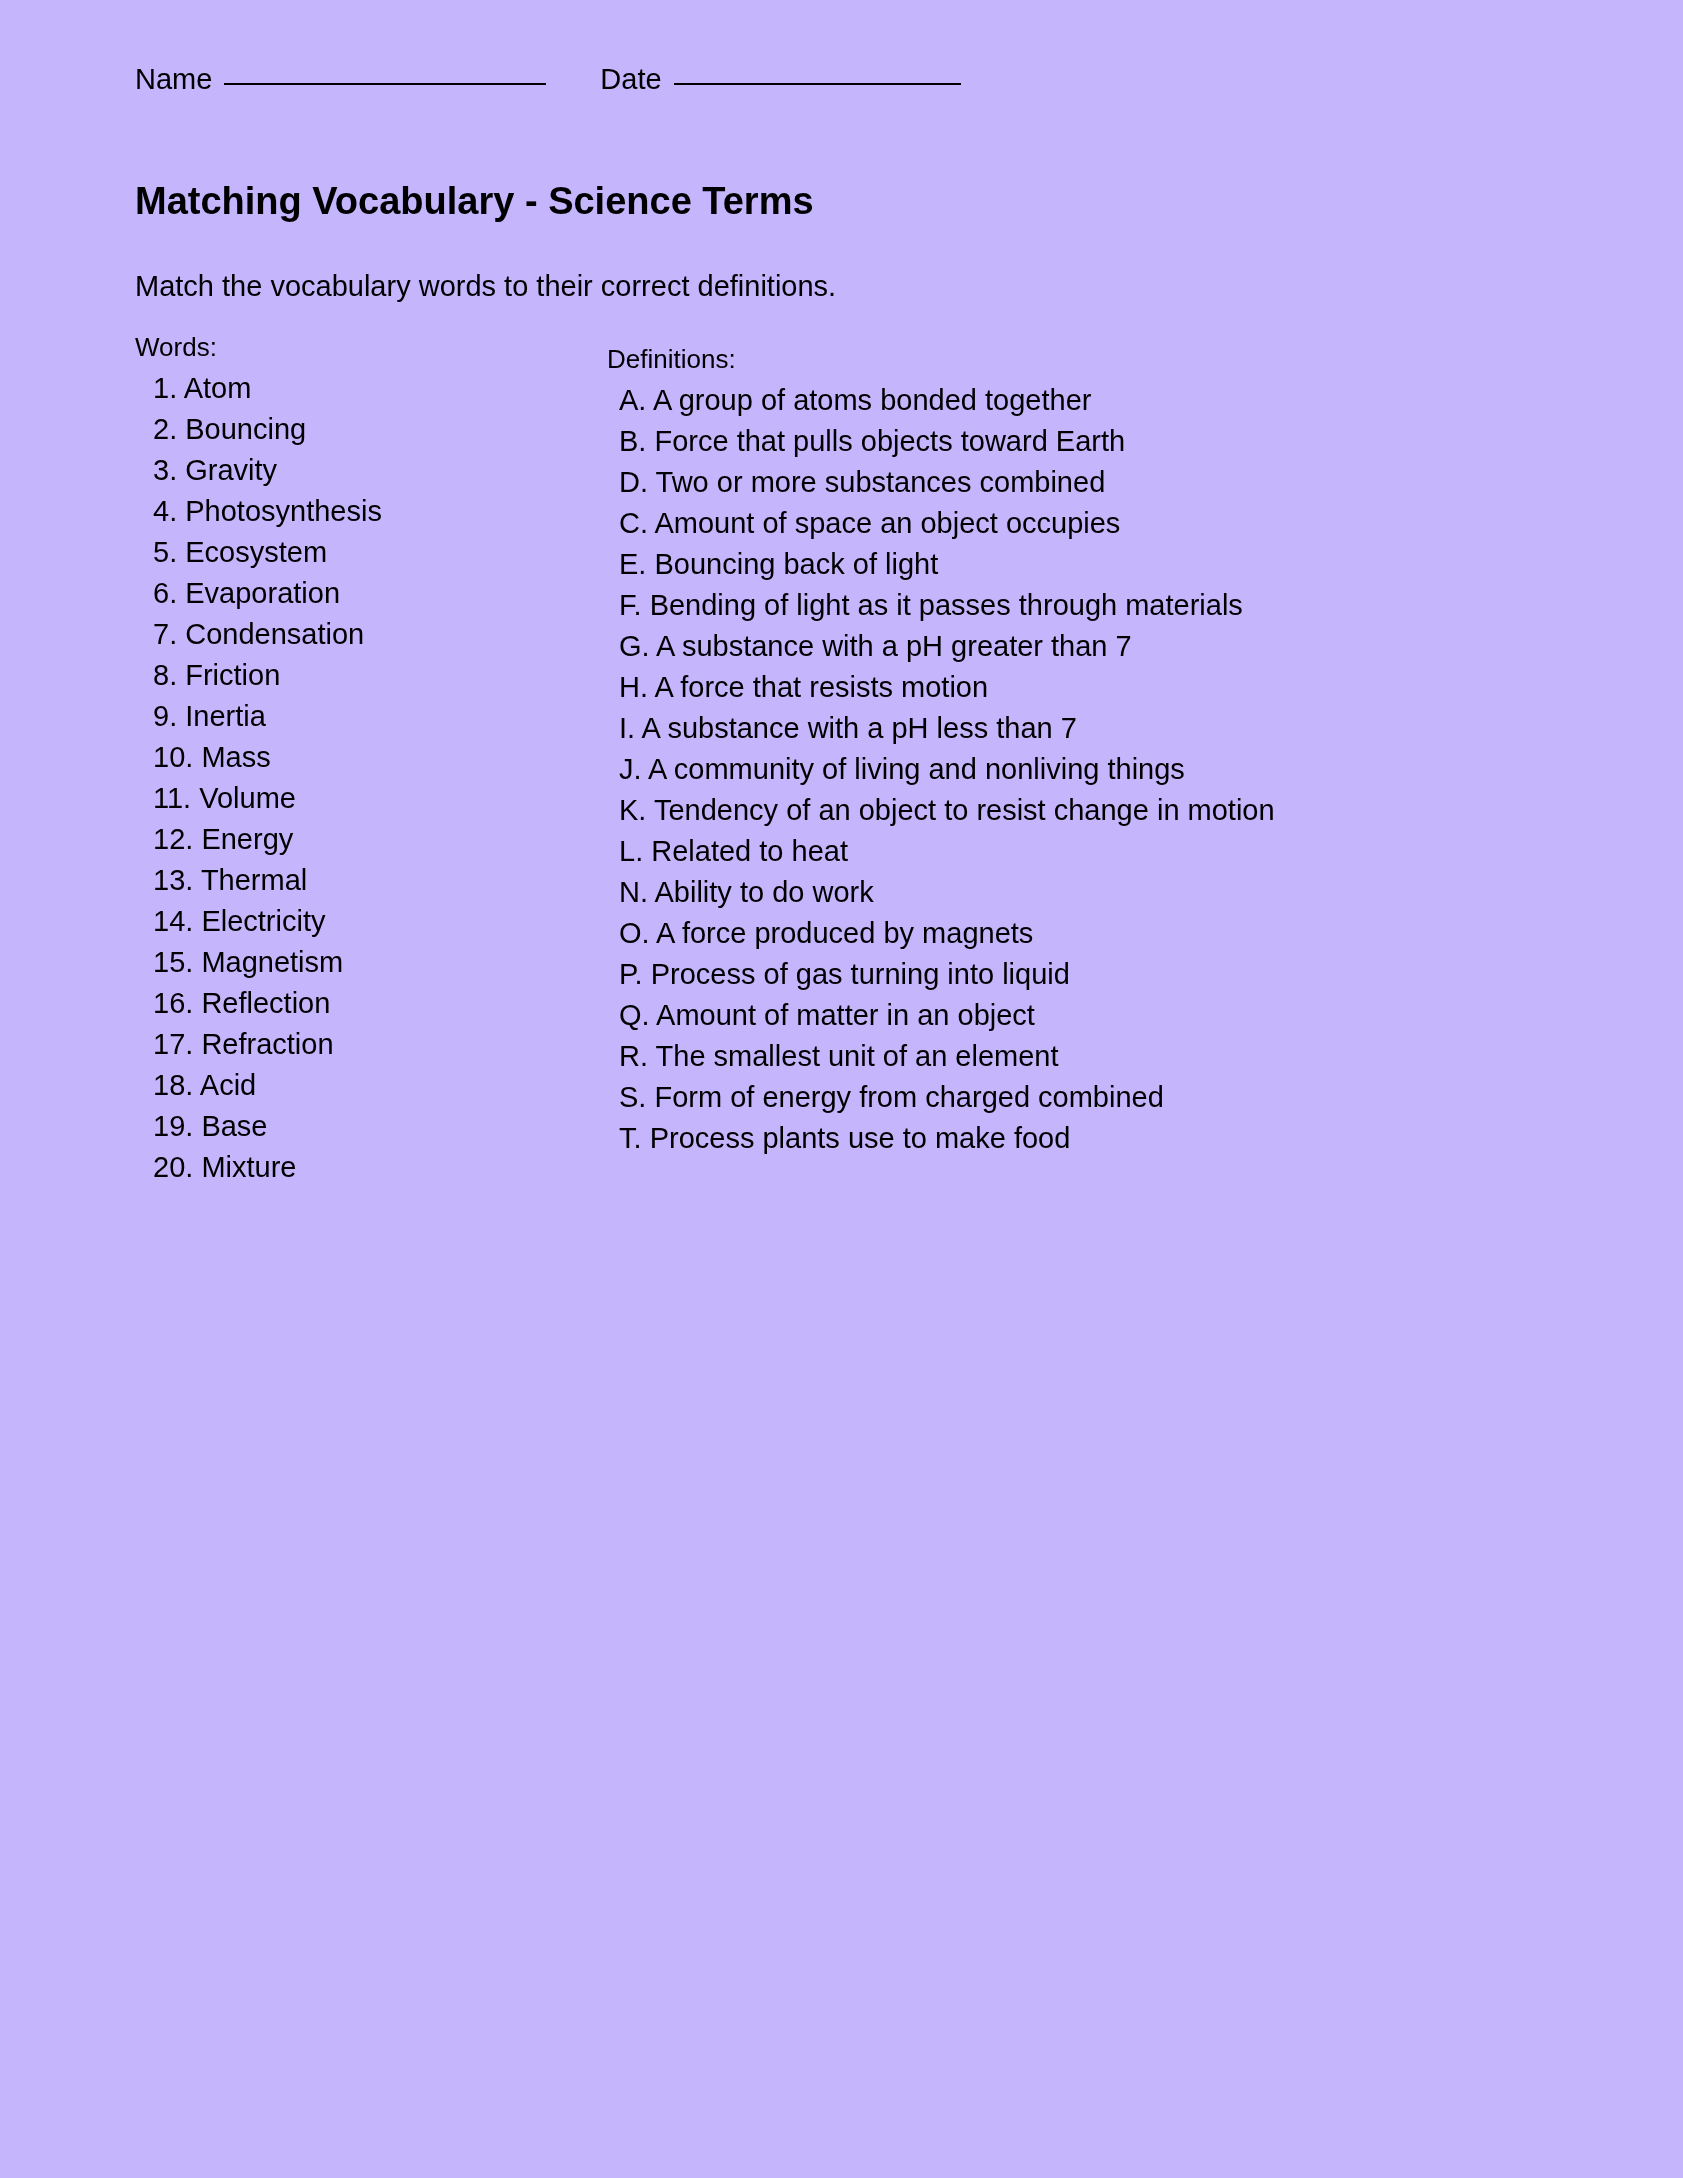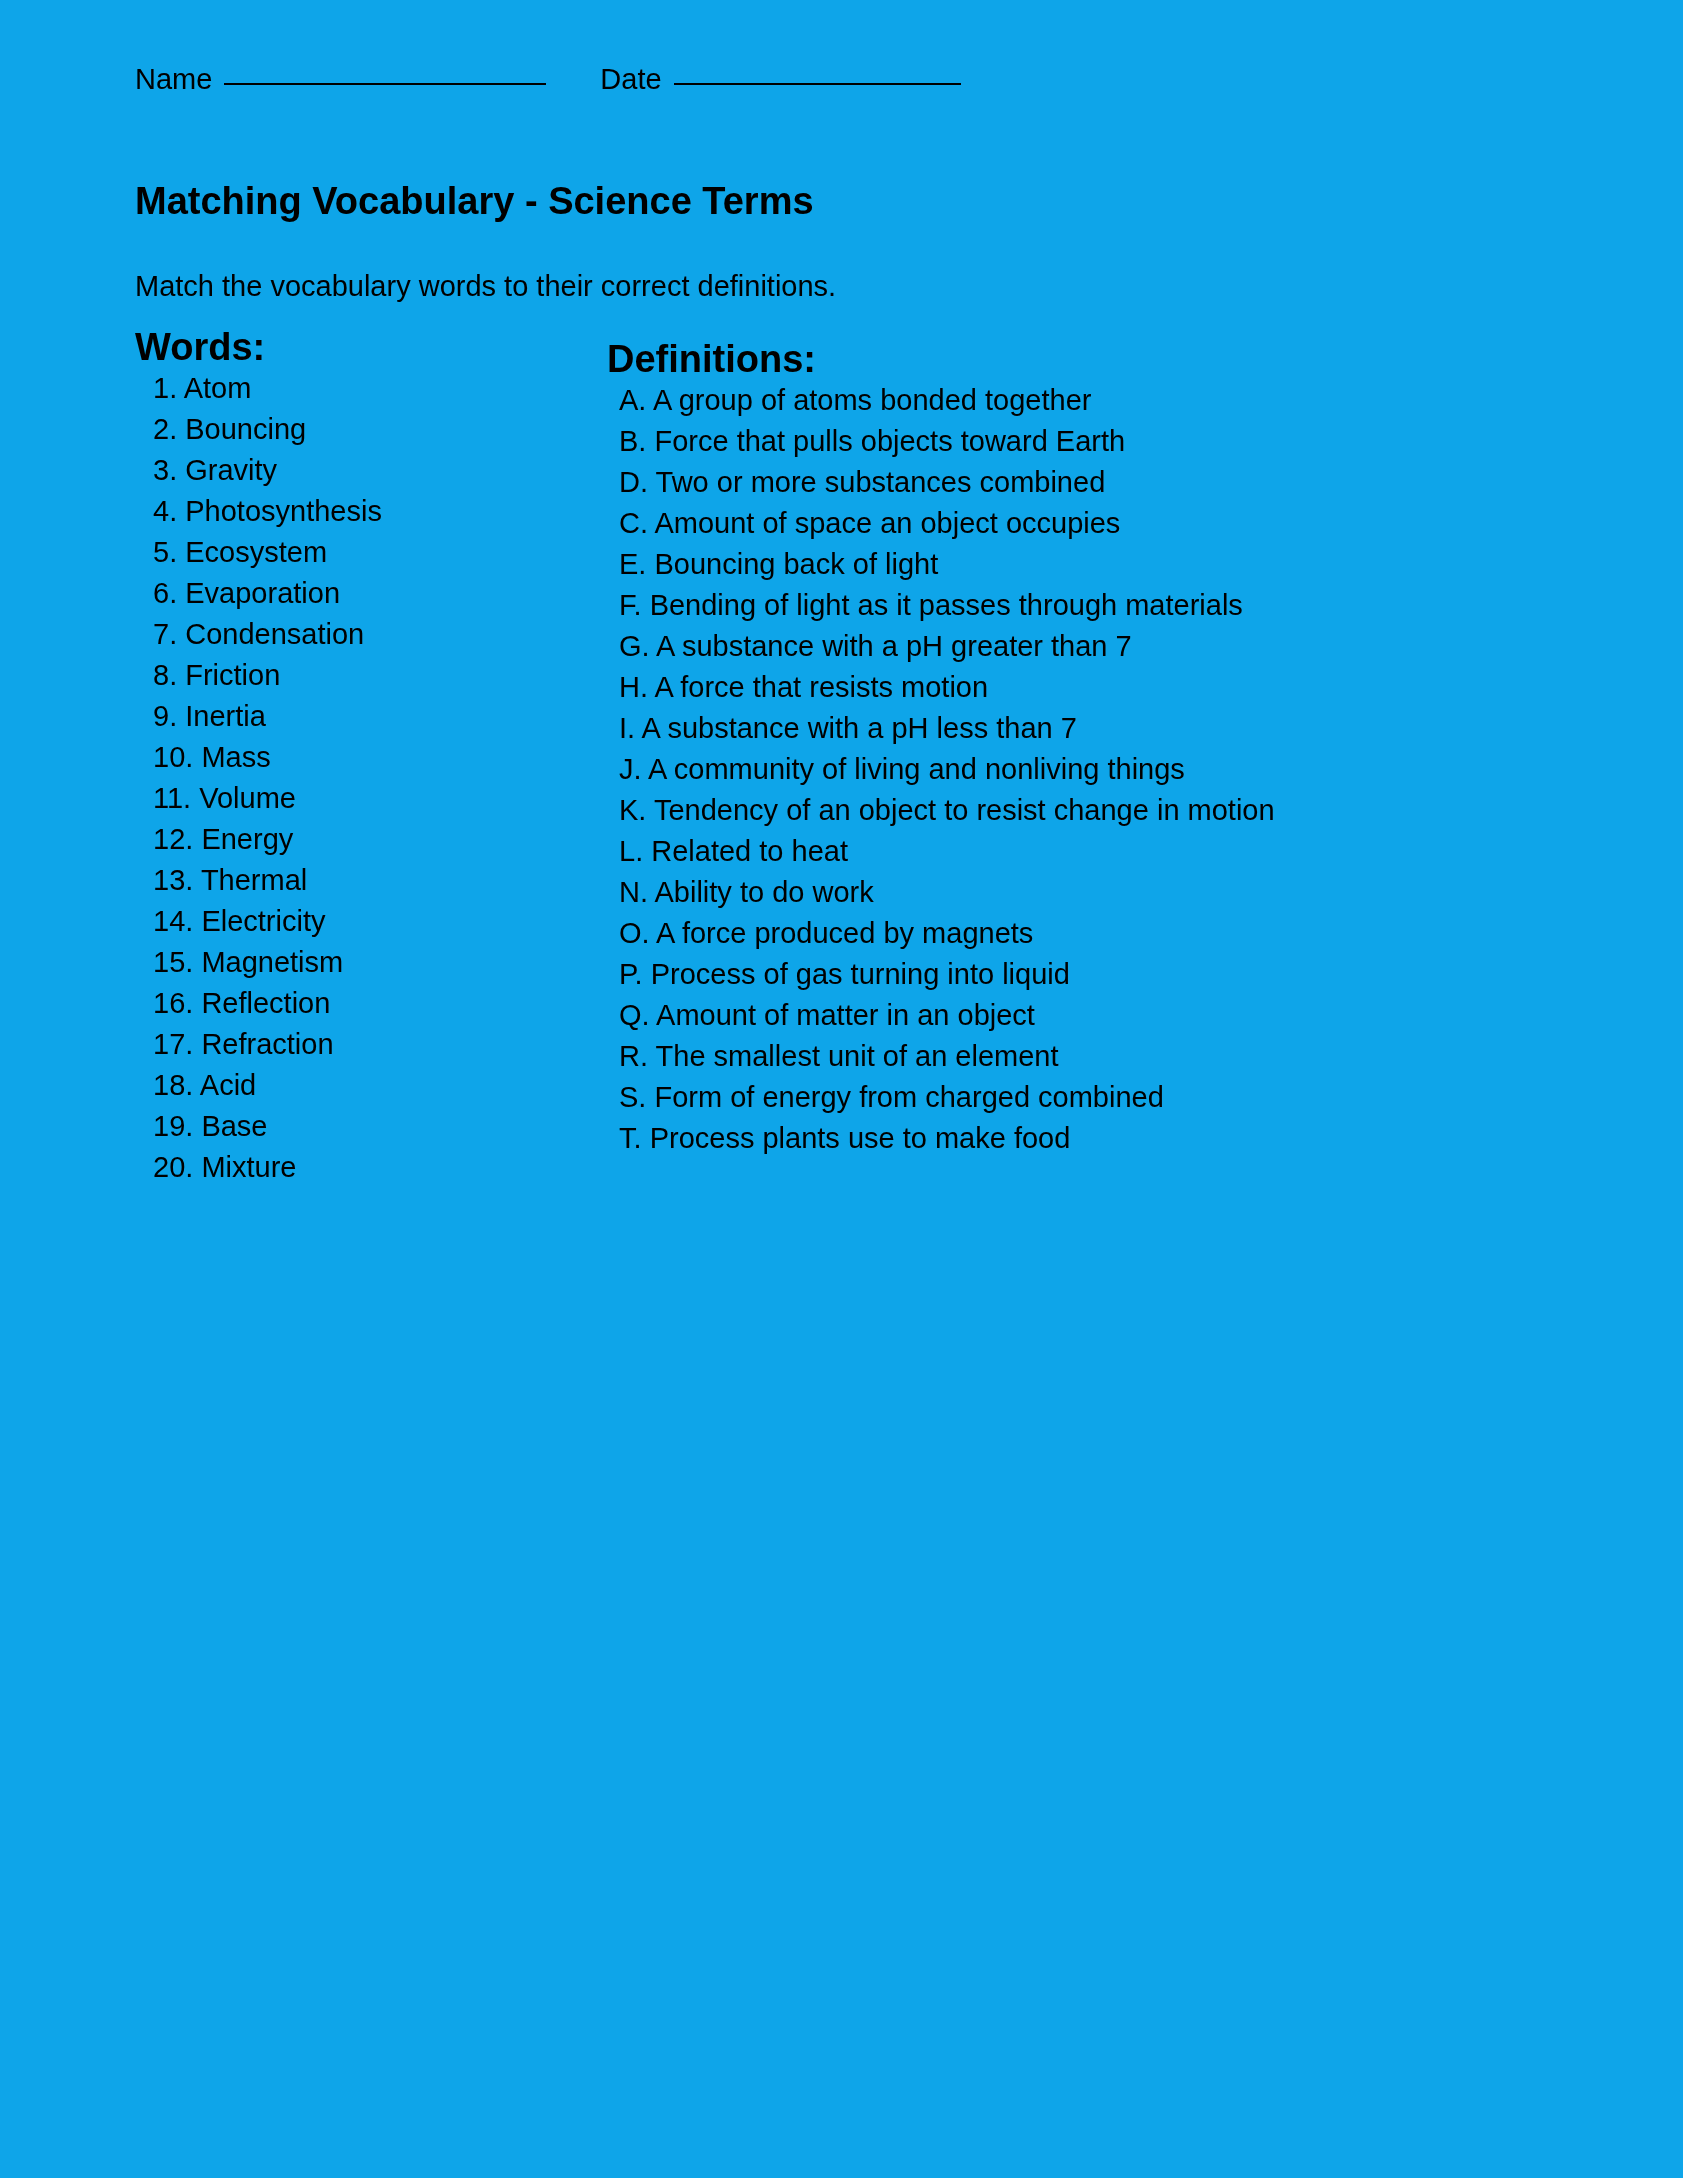--- a/index.html
+++ b/index.html
@@ -12,21 +12,21 @@
     width: 1683px;
     height: 2178px;
     font-family: "Liberation Sans", sans-serif;
     color: #000000;
     -webkit-font-smoothing: antialiased;
   }
   .page {
     position: relative;
     width: 1683px;
     height: 2178px;
-    background: #0ea5e9;
+    background: #c4b5fd;
     box-sizing: border-box;
     padding: 0;
     overflow: hidden;
   }
 
   
   .nameline {
     position: absolute;
     left: 135px;
     top: 59px;
@@ -82,25 +82,24 @@
     width: 1683px;
   }
   .col {
     position: absolute;
     top: 0;
   }
   .col-words  { left: 135px;  width: 475px; }
   .col-defs   { left: 607px;  width: 1010px; margin-top: 12px; }
 
   .col-heading {
-    font-size: 38px;
+    font-size: 26px;
     line-height: 41px;
     white-space: nowrap;
     margin: 0 0 0 0;
-    font-weight: bold;
   }
   .item-list {
     list-style: none;
     margin: 0;
     padding: 0;
   }
   .item {
     font-size: 29px;
     line-height: 41px;
     white-space: nowrap;

